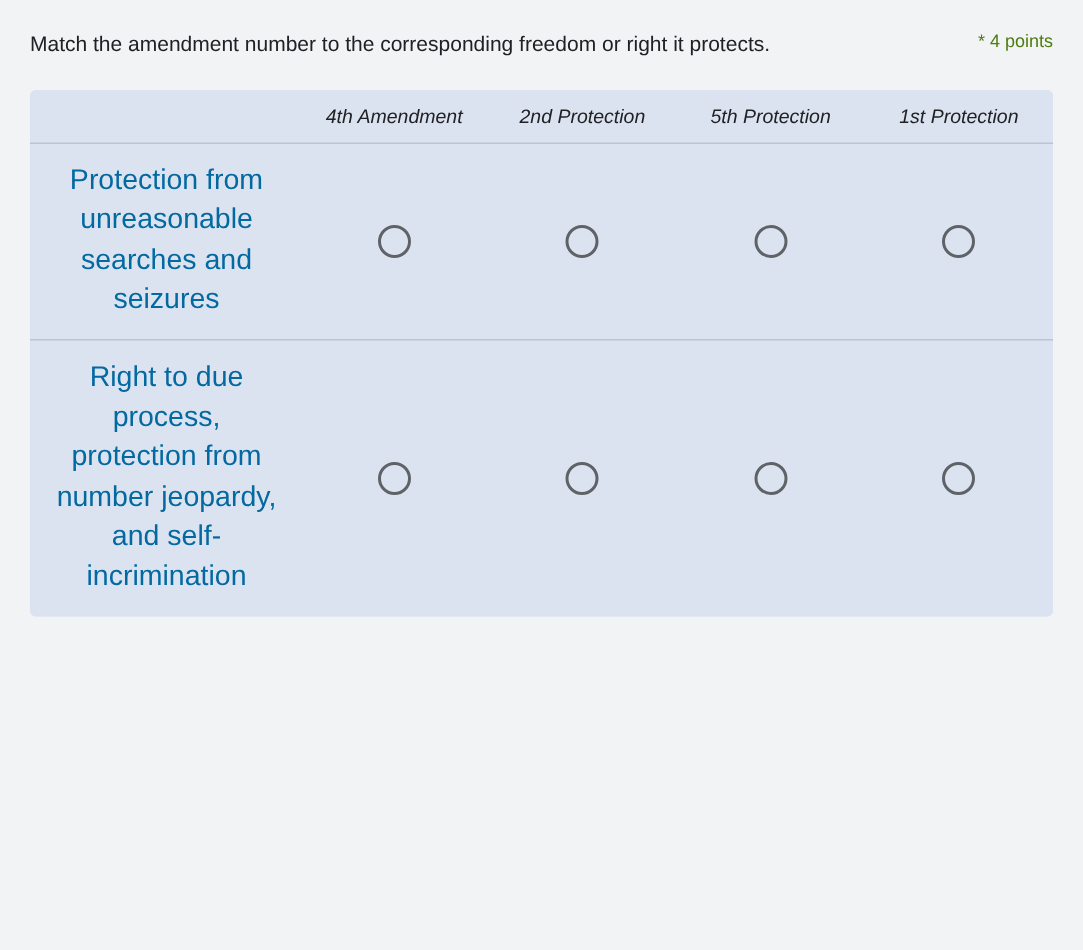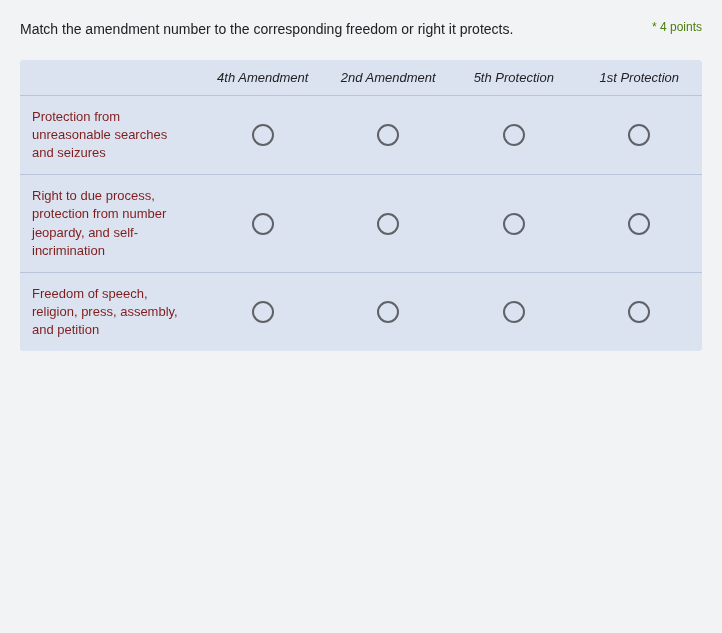--- a/index.html
+++ b/index.html
@@ -56,24 +56,25 @@
       grid-template-columns: 180px 1fr 1fr 1fr 1fr;
       align-items: center;
       border-top: 1px solid #b8c4d8;
       padding: 12px 0;
       background: #dce3f0;
     }
     .grid-row:nth-child(odd) {
       background: #dce3f0;
     }
     .row-label {
-      font-size: 13px;
-      color: #7f1d1d;
+      font-size: 19px;
+      color: #0369a1;
       padding: 0 10px 0 12px;
       line-height: 1.4;
+      text-align: center;
     }
     .radio-cell {
       display: flex;
       justify-content: center;
       align-items: center;
     }
     .radio-btn {
       width: 22px;
       height: 22px;
       border-radius: 50%;
@@ -111,21 +112,21 @@
   <div class="question-header">
     <span class="question-text">Match the amendment number to the corresponding freedom or right it protects.</span>
     <span class="points-badge">* 4 points</span>
   </div>
 
   <div class="grid-container">
 
     <div class="grid-header">
       <div class="grid-header-empty"></div>
       <div class="grid-header-cell">4th Amendment</div>
-      <div class="grid-header-cell">2nd Amendment</div>
+      <div class="grid-header-cell">2nd Protection</div>
       <div class="grid-header-cell">5th Protection</div>
       <div class="grid-header-cell">1st Protection</div>
     </div>
 
     <div class="grid-row cursor-row">
       <div class="row-label">Protection from unreasonable searches and seizures</div>
       <div class="radio-cell">
         <input type="radio" class="radio-btn" name="row1" value="4th" style="">
       </div>
       <div class="radio-cell">
@@ -149,29 +150,14 @@
         <input type="radio" class="radio-btn" name="row3" value="2nd" style="">
       </div>
       <div class="radio-cell">
         <input type="radio" class="radio-btn" name="row3" value="5th" style="">
       </div>
       <div class="radio-cell">
         <input type="radio" class="radio-btn" name="row3" value="1st" style="">
       </div>
     </div>
 
-    <div class="grid-row">
-      <div class="row-label">Freedom of speech, religion, press, assembly, and petition</div>
-      <div class="radio-cell">
-        <input type="radio" class="radio-btn" name="row4" value="4th" style="">
-      </div>
-      <div class="radio-cell">
-        <input type="radio" class="radio-btn" name="row4" value="2nd" style="">
-      </div>
-      <div class="radio-cell">
-        <input type="radio" class="radio-btn" name="row4" value="5th" style="">
-      </div>
-      <div class="radio-cell">
-        <input type="radio" class="radio-btn" name="row4" value="1st" style="">
-      </div>
-    </div>
   </div>
 </div>
 
 </body></html>

